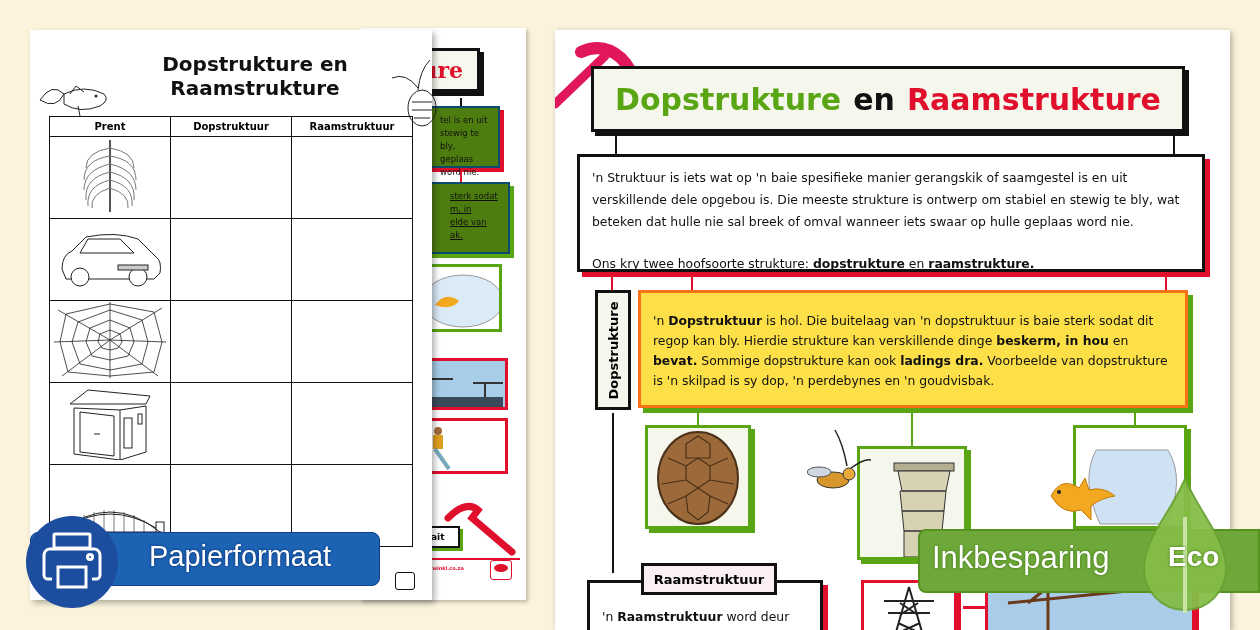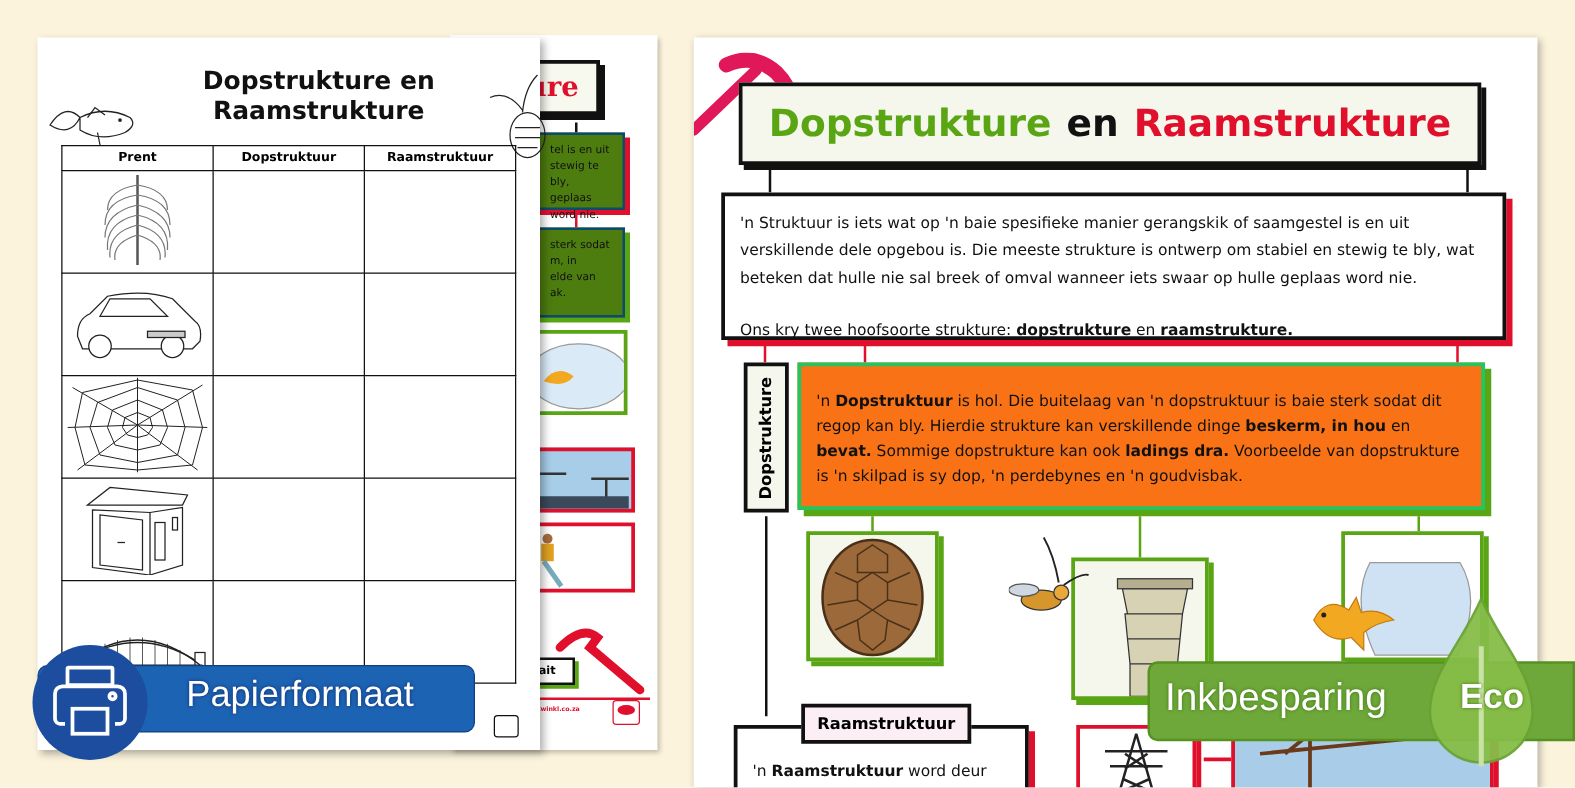--- a/index.html
+++ b/index.html
@@ -98,21 +98,21 @@
 
   .p-side-label {
     position: absolute; left: 40px; top: 260px; width: 36px; height: 120px;
     border: 3px solid #111; background: #f5f7ec;
     display: flex; align-items: center; justify-content: center;
   }
   .p-side-label span { transform: rotate(-90deg); white-space: nowrap; font-weight: bold; font-size: 13px; }
 
   .p-dop {
     position: absolute; left: 83px; top: 260px; width: 550px; height: 118px;
-    border: 3px solid #22c55e; box-shadow: 5px 5px 0 #5aa514; background: #f97316;
+    border: 3px solid #f97316; box-shadow: 5px 5px 0 #5aa514; background: #fde047;
     padding: 18px 12px; font-size: 12.4px; line-height: 20px; color: #111;
   }
 
   .p-img { position: absolute; border: 3px solid #5aa514; background: #f5f7ec; box-shadow: 4px 4px 0 #5aa514; }
   .p-img.red { border-color: #e0102d; box-shadow: 4px 4px 0 #e0102d; background: #fff; }
 
   .p-raam-label {
     position: absolute; left: 86px; top: 533px; width: 136px; height: 32px;
     border: 3px solid #111; background: #fbeef4; display: flex; align-items: center; justify-content: center;
     font-weight: bold; font-size: 13px; z-index: 3;
@@ -145,21 +145,21 @@
   <div class="back-title-box">
     <span>kture</span>
   </div>
   <div class="back-connector" style="left:100px;top:70px;height:8px;"></div>
   <div class="back-box red" style="left:10px;top:78px;width:130px;height:62px;">
     <div style="padding-left:62px;">tel is en uit</div>
     <div style="padding-left:62px;">stewig te bly,</div>
     <div style="padding-left:62px;">geplaas word nie.</div>
   </div>
   <div class="back-connector" style="left:100px;top:144px;height:10px;background:#e0102d;"></div>
-  <div class="back-box green" style="left:10px;top:154px;width:130px;height:72px;">
+  <div class="back-box green" style="left:20px;top:154px;width:130px;height:72px;text-decoration:underline;">
     <div style="padding-left:62px;">sterk sodat</div>
     <div style="padding-left:62px;">m, in</div>
     <div style="padding-left:62px;">elde van</div>
     <div style="padding-left:62px;">ak.</div>
   </div>
   <div class="back-img green" style="left:30px;top:236px;width:112px;height:68px;background:#fff;">
     <svg width="106" height="62">
         <ellipse cx="70" cy="34" rx="40" ry="26" fill="#dbeaf7" stroke="#999"></ellipse>
         <path d="M42 38 q10 -14 24 -4 q-8 10 -24 4z" fill="#f2a820"></path>
       </svg>

